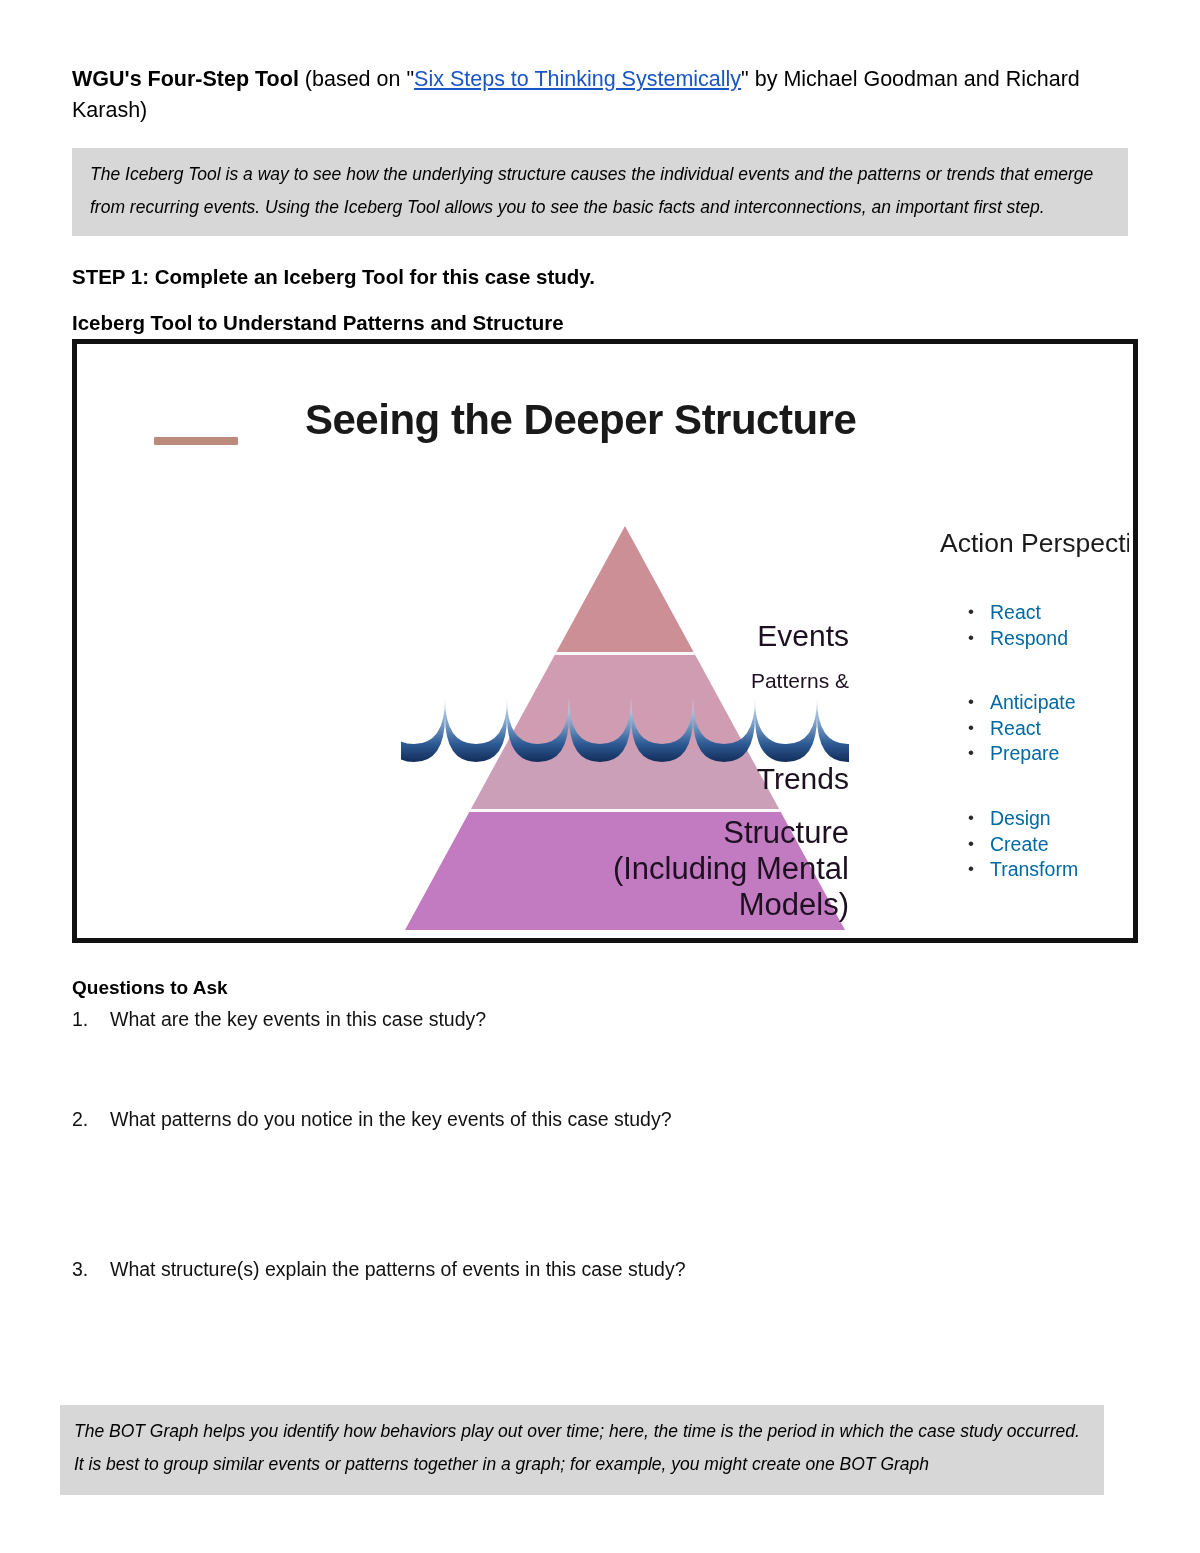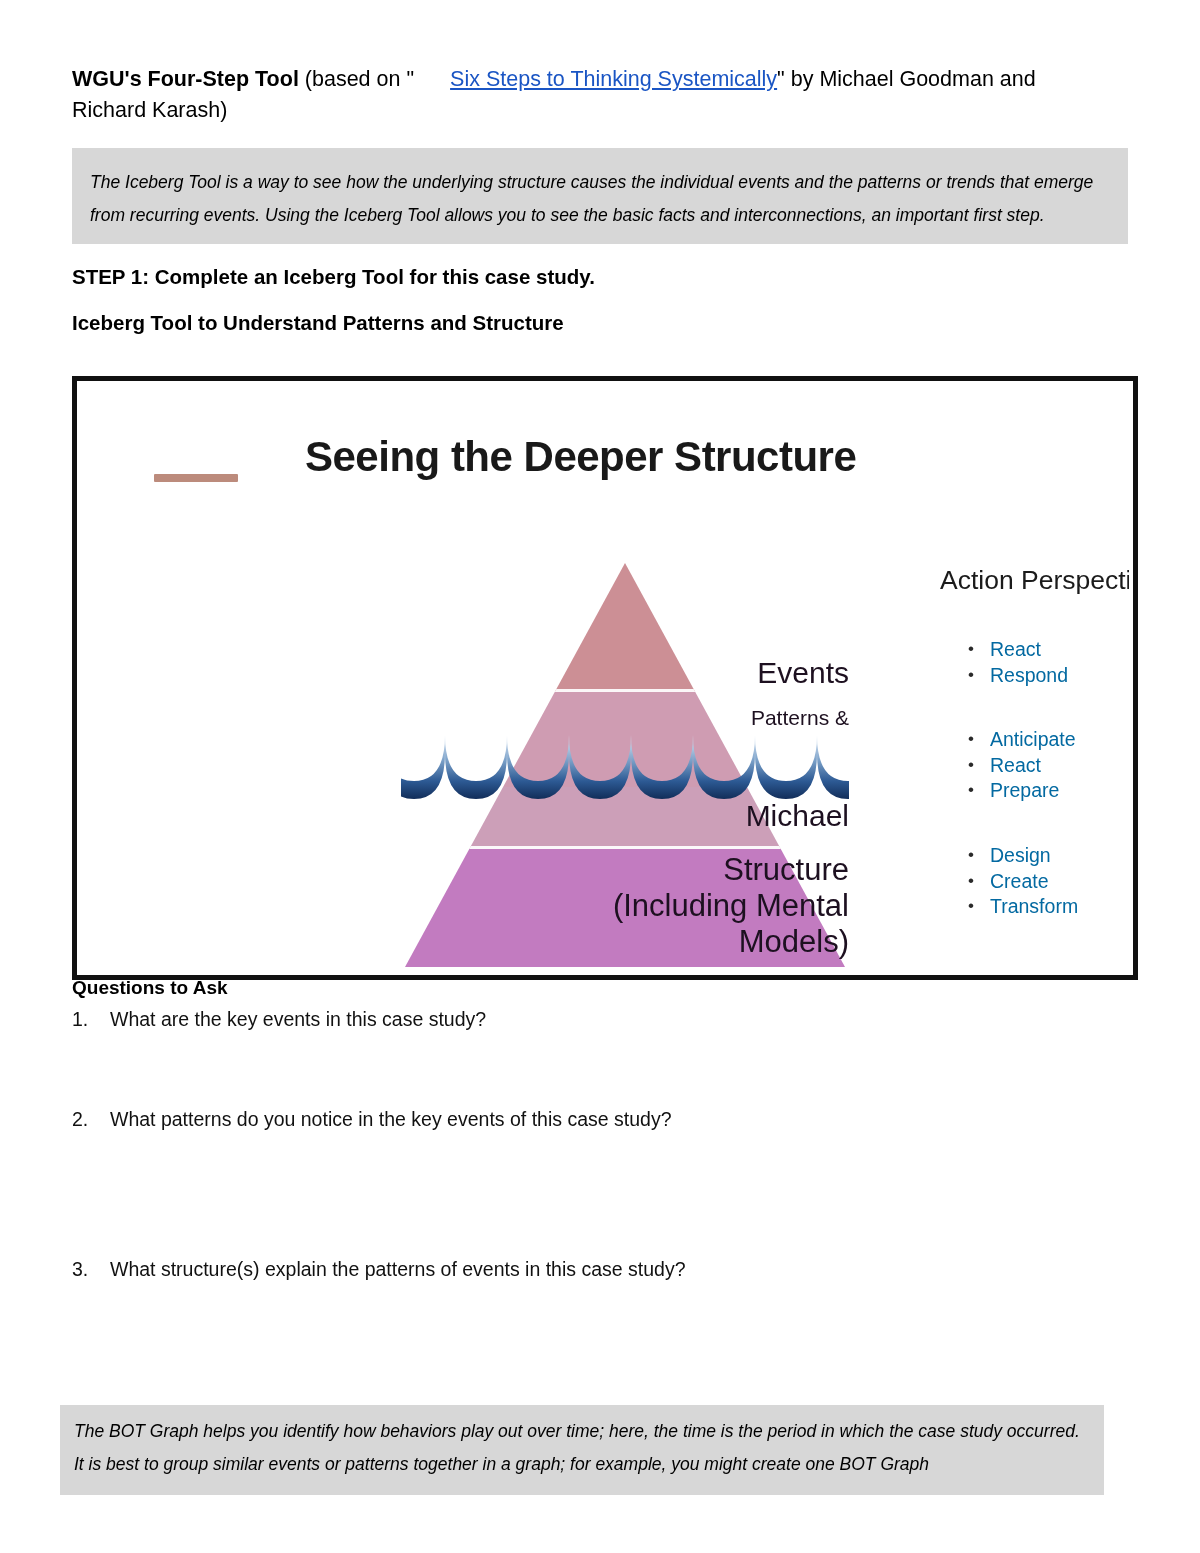--- a/index.html
+++ b/index.html
@@ -31,38 +31,37 @@
     width: 1030px;
     font-size: 21.5px;
     line-height: 31px;
     color: #000;
   }
   .doc-title .strong {
     font-weight: bold;
   }
   .doc-title a.link {
     color: #1a55c4;
-    margin-left: 36px;
   }
 
   
   .callout {
     position: absolute;
     background: #d7d7d7;
     font-style: italic;
     font-size: 17.5px;
     line-height: 33px;
     color: #000;
     box-sizing: border-box;
   }
   #callout-top {
     left: 72px;
     top: 148px;
     width: 1056px;
-    padding: 18px 18px 12px 18px;
+    padding: 10px 18px 12px 18px;
   }
   #callout-bottom {
     left: 60px;
     top: 1405px;
     width: 1044px;
     padding: 10px 14px 14px 14px;
   }
 
   
   .heading {
@@ -94,21 +93,20 @@
   
   #diagram-frame {
     position: absolute;
     left: 72px;
     top: 339px;
     width: 1066px;
     height: 604px;
     background: #ffffff;
     border: 5px solid #111111;
     box-sizing: border-box;
-    margin-top: 37px;
   }
   #diagram-inner {
     position: absolute;
     left: 3px;
     top: 3px;
     right: 3px;
     bottom: 3px;
     background: #ffffff;
     border: 1px solid #ffffff;
     overflow: hidden;
@@ -284,21 +282,21 @@
               <path d="M248 0 Q248 46 279 46 Q310 46 310 0 L310 18 Q310 64 279 64 Q248 64 248 18 Z" fill="url(#waveGrad)"></path>
               <path d="M310 0 Q310 46 341 46 Q372 46 372 0 L372 18 Q372 64 341 64 Q310 64 310 18 Z" fill="url(#waveGrad)"></path>
               <path d="M372 0 Q372 46 403 46 Q434 46 434 0 L434 18 Q434 64 403 64 Q372 64 372 18 Z" fill="url(#waveGrad)"></path>
               <path d="M434 0 Q434 46 465 46 Q496 46 496 0 L496 18 Q496 64 465 64 Q434 64 434 18 Z" fill="url(#waveGrad)"></path>
             </g>
           </g>
         </svg>
 
         <div class="pyr-label" id="label-events">Events</div>
         <div class="pyr-label" id="label-patterns">Patterns &amp;</div>
-        <div class="pyr-label" id="label-trends">Michael</div>
+        <div class="pyr-label" id="label-trends">Trends</div>
         <div class="pyr-label" id="label-structure">
           <div>Structure</div>
           <div>(Including Mental</div>
           <div>Models)</div>
         </div>
       </div>
 
       <div id="legend">
         <div id="legend-title">Action Perspective</div>
 

